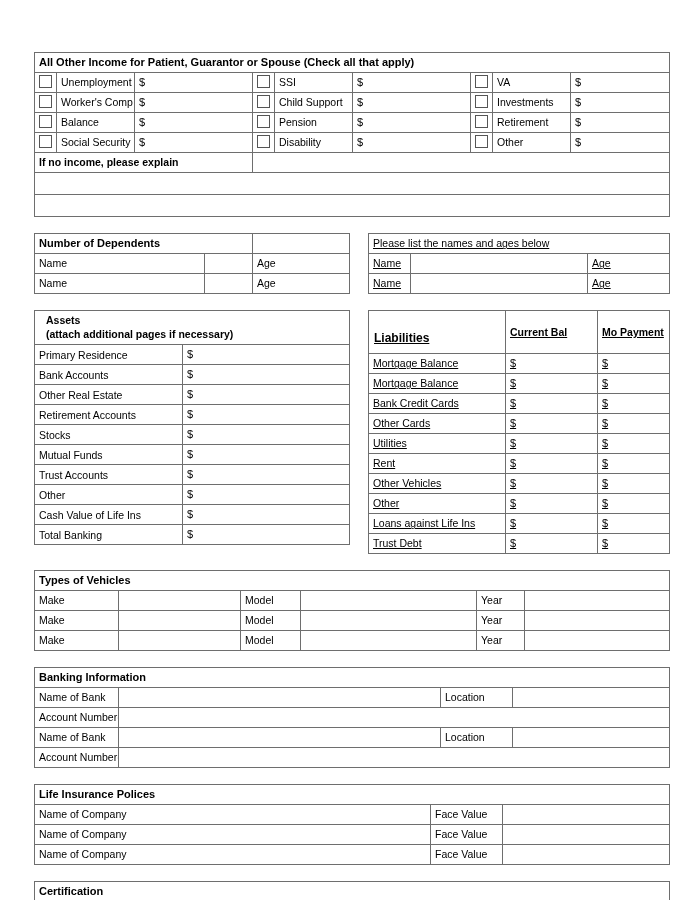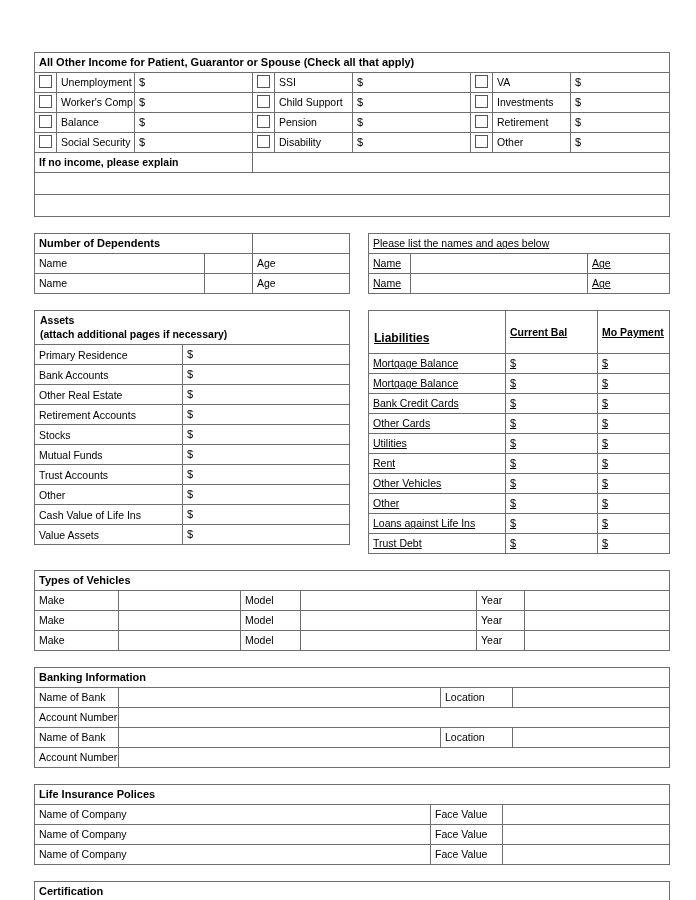--- a/index.html
+++ b/index.html
@@ -236,21 +236,21 @@
 
   <div class="duo">
     <div class="duo-left">
       <table class="form">
         <colgroup>
             <col style="width:148px">
             <col>
           </colgroup>
         <tbody>
             <tr>
-          <td colspan="2" class="shade" style="padding:3px 5px 3px 5px; line-height:1.3; font-size:10.5px">
+          <td colspan="2" class="shade" style="padding:3px 5px 3px 11px; line-height:1.3; font-size:10.5px">
             <div>Assets</div>
             <div>(attach additional pages if necessary)</div>
           </td>
         </tr>
         <tr>
           <td>Primary Residence</td>
           <td class="money"><span>$</span></td>
         </tr>
         <tr>
           <td>Bank Accounts</td>
@@ -278,21 +278,21 @@
         </tr>
         <tr>
           <td>Other</td>
           <td class="money"><span>$</span></td>
         </tr>
         <tr>
           <td>Cash Value of Life Ins</td>
           <td class="money"><span>$</span></td>
         </tr>
         <tr>
-          <td>Value Assets</td>
+          <td>Total Banking</td>
           <td class="money"><span>$</span></td>
         </tr>
       </tbody>
         </table>
     </div>
 
     <div class="duo-mid"></div>
 
     <div class="duo-right">
       <table class="form">

